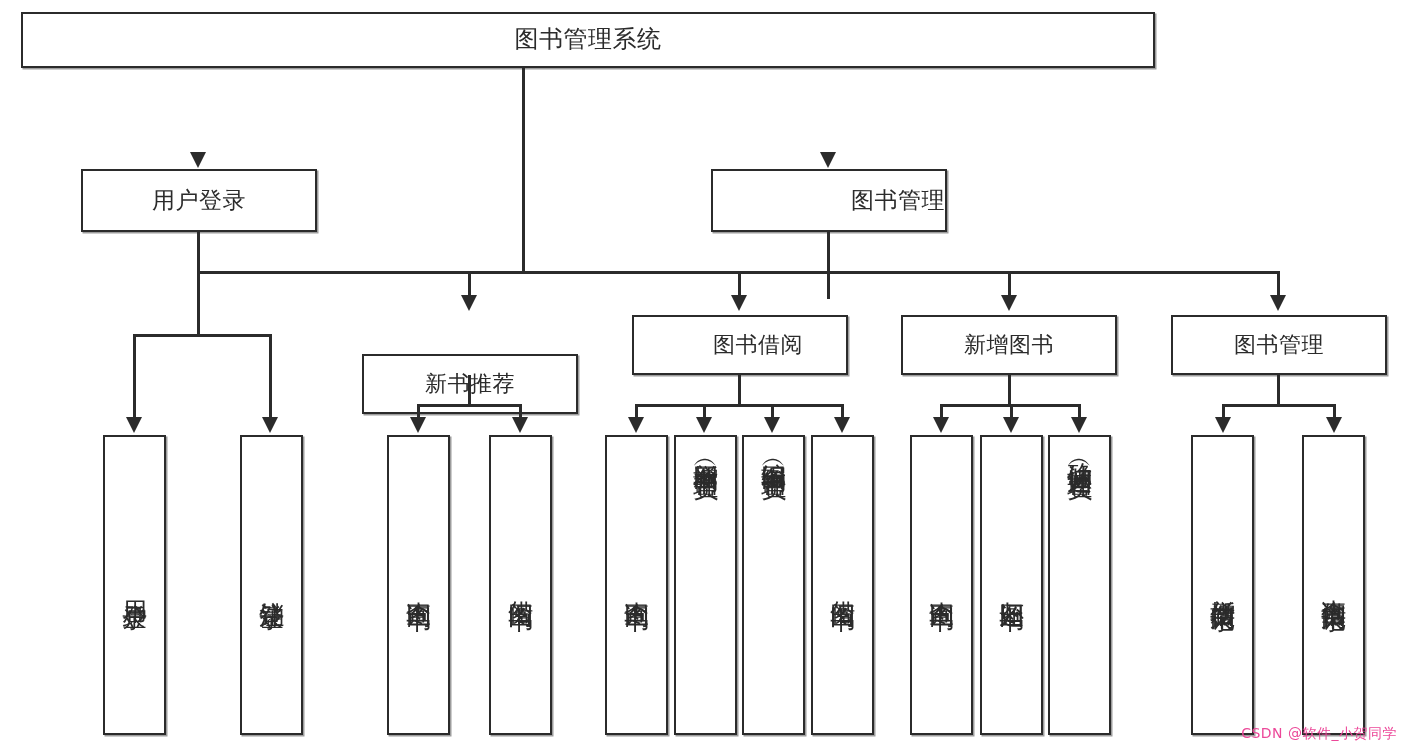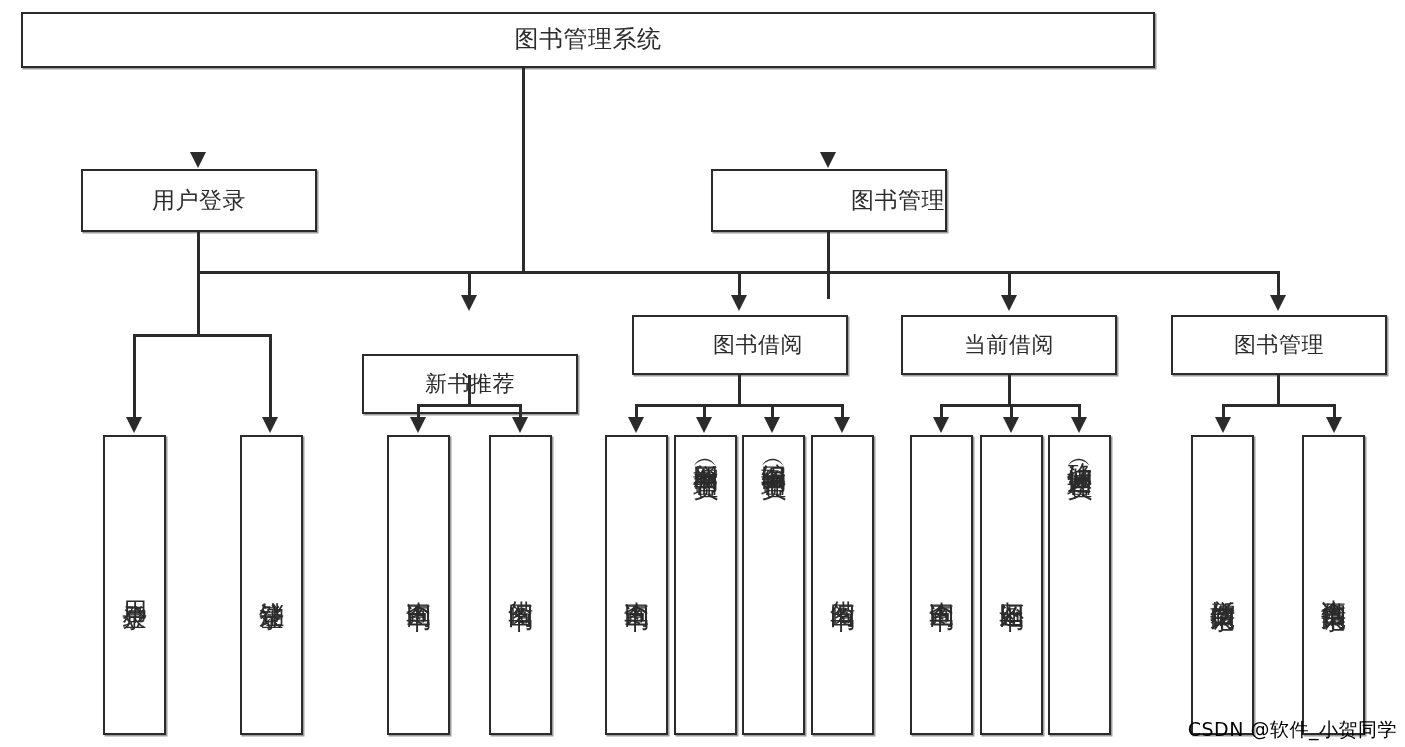--- a/index.html
+++ b/index.html
@@ -76,22 +76,22 @@
     border-left: 8px solid transparent;
     border-right: 8px solid transparent;
     border-top: 16px solid #2b2b2b;
   }
 
   
   #watermark {
     position: absolute;
     right: 8px;
     bottom: 4px;
-    color: #000000;
-    font-size: 19px;
+    color: #ec4899;
+    font-size: 14px;
     letter-spacing: 0.5px;
     white-space: nowrap;
     pointer-events: none;
   }
 </style>
 </head>
 <body>
 
 <div id="diagram-root">
 
@@ -138,21 +138,21 @@
   <div class="edge-v" style="left:1277px; top:271px; width:3px; height:26px;"></div>
   <div class="arrow-head" style="left:1270px; top:295px;"></div>
 
   <div class="node level3" style="left:362px; top:315px; width:216px; height:60px;margin-top:39px;">
     <span class="node-label">新书推荐</span>
   </div>
   <div class="node level3" style="left:632px; top:315px; width:216px; height:60px;padding-left:36px;">
     <span class="node-label">图书借阅</span>
   </div>
   <div class="node level3" style="left:901px; top:315px; width:216px; height:60px;">
-    <span class="node-label">当前借阅</span>
+    <span class="node-label">新增图书</span>
   </div>
   <div class="node level3" style="left:1171px; top:315px; width:216px; height:60px;">
     <span class="node-label">图书管理</span>
   </div>
 
   <div class="edge-v" style="left:468px; top:375px; width:3px; height:29px;"></div>
   <div class="edge-h" style="left:417px; top:404px; width:105px; height:3px;"></div>
   <div class="edge-v" style="left:417px; top:404px; width:3px; height:15px;"></div>
   <div class="arrow-head" style="left:410px; top:417px;"></div>
   <div class="edge-v" style="left:519px; top:404px; width:3px; height:15px;"></div>

